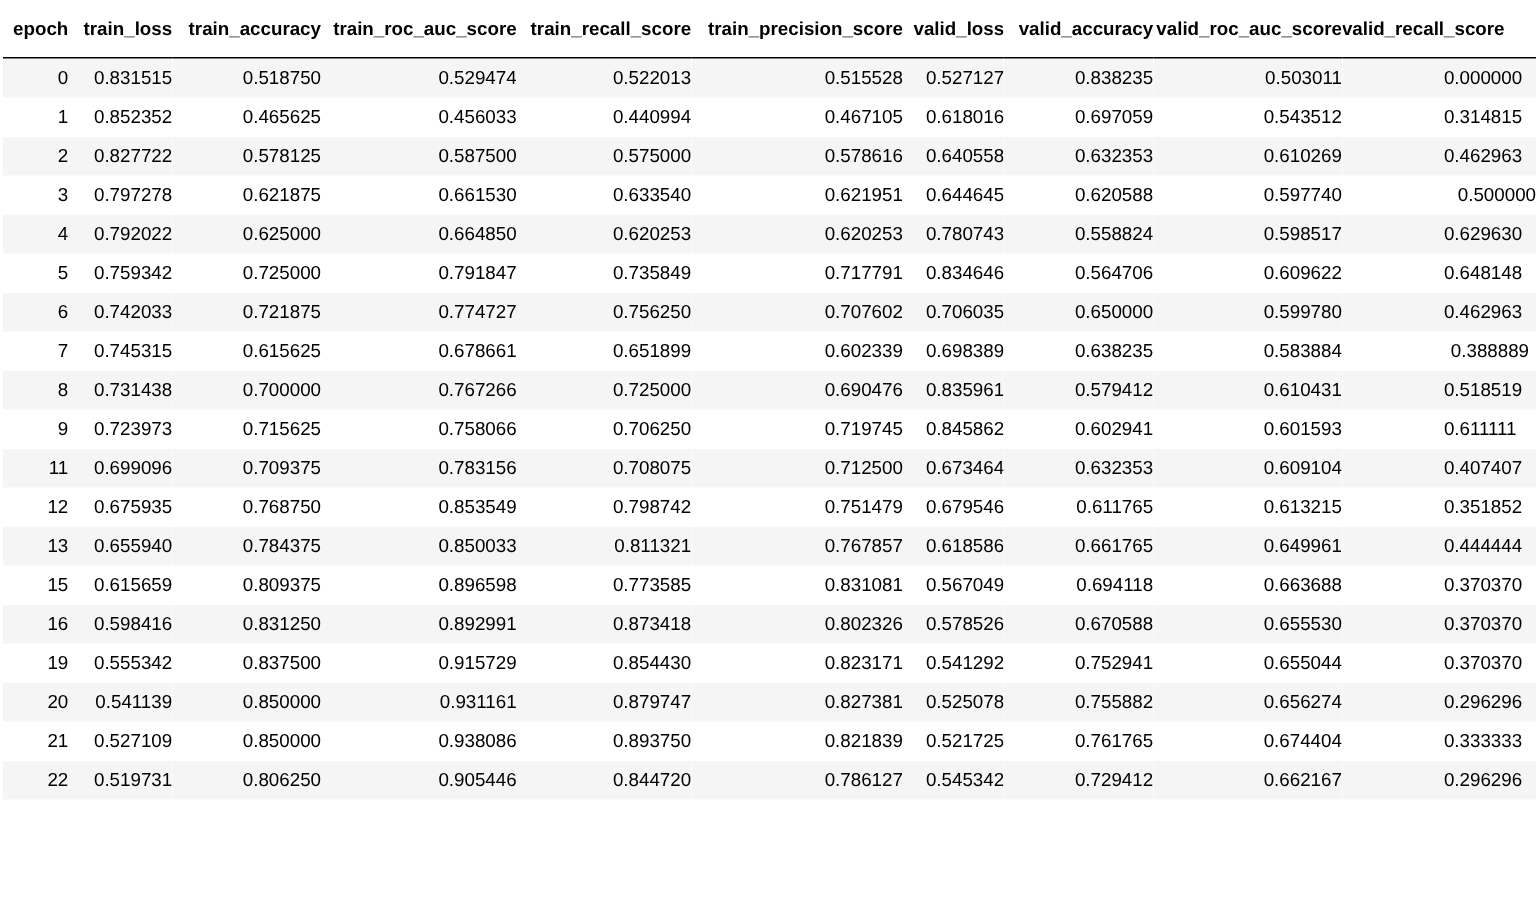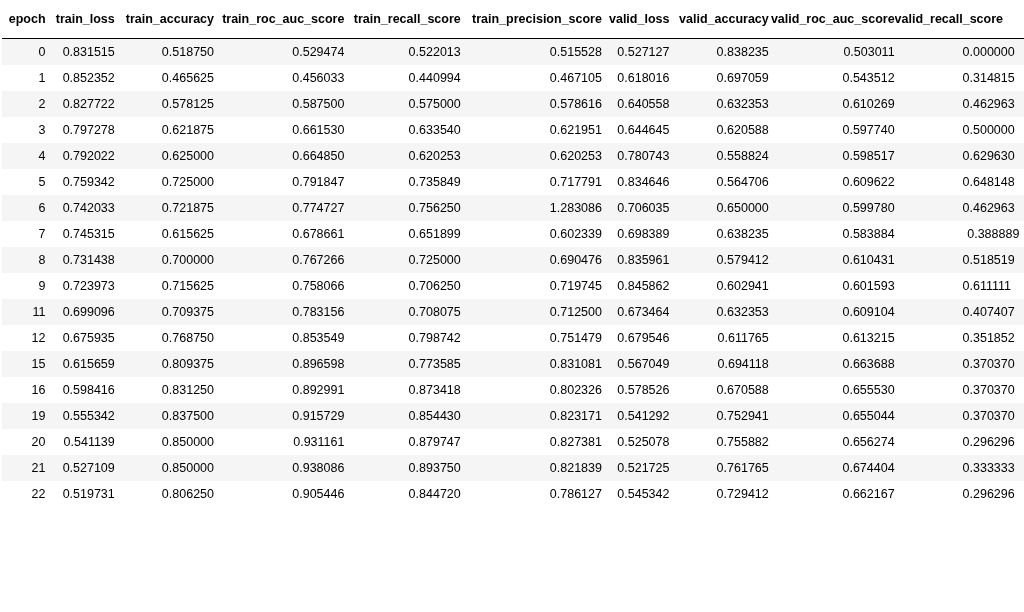--- a/index.html
+++ b/index.html
@@ -85,21 +85,21 @@
         <tr>
           <td style="padding-right: 0px;">3</td>
           <td>0.797278</td>
           <td>0.621875</td>
           <td>0.661530</td>
           <td>0.633540</td>
           <td>0.621951</td>
           <td>0.644645</td>
           <td>0.620588</td>
           <td>0.597740</td>
-          <td style="text-align: left; padding-left: 68px;">0.500000</td>
+          <td style="text-align: right; padding-left: 68px;">0.500000</td>
         </tr>
         <tr>
           <td style="padding-right: 0px;">4</td>
           <td>0.792022</td>
           <td>0.625000</td>
           <td>0.664850</td>
           <td>0.620253</td>
           <td>0.620253</td>
           <td>0.780743</td>
           <td>0.558824</td>
@@ -117,21 +117,21 @@
           <td>0.564706</td>
           <td>0.609622</td>
           <td style="text-align: left; padding-left: 68px;">0.648148</td>
         </tr>
         <tr>
           <td style="padding-right: 0px;">6</td>
           <td>0.742033</td>
           <td>0.721875</td>
           <td>0.774727</td>
           <td>0.756250</td>
-          <td>1.283086</td>
+          <td>0.707602</td>
           <td>0.706035</td>
           <td>0.650000</td>
           <td>0.599780</td>
           <td style="text-align: left; padding-left: 68px;">0.462963</td>
         </tr>
         <tr>
           <td style="padding-right: 0px;">7</td>
           <td>0.745315</td>
           <td>0.615625</td>
           <td>0.678661</td>
@@ -184,20 +184,32 @@
           <td>0.768750</td>
           <td>0.853549</td>
           <td>0.798742</td>
           <td>0.751479</td>
           <td>0.679546</td>
           <td>0.611765</td>
           <td>0.613215</td>
           <td style="text-align: left; padding-left: 68px;">0.351852</td>
         </tr>
         <tr>
+          <td style="padding-right: 0px;">13</td>
+          <td>0.655940</td>
+          <td>0.784375</td>
+          <td>0.850033</td>
+          <td>0.811321</td>
+          <td>0.767857</td>
+          <td>0.618586</td>
+          <td>0.661765</td>
+          <td>0.649961</td>
+          <td style="text-align: left; padding-left: 68px;">0.444444</td>
+        </tr>
+        <tr>
           <td style="padding-right: 0px;">15</td>
           <td>0.615659</td>
           <td>0.809375</td>
           <td>0.896598</td>
           <td>0.773585</td>
           <td>0.831081</td>
           <td>0.567049</td>
           <td>0.694118</td>
           <td>0.663688</td>
           <td style="text-align: left; padding-left: 68px;">0.370370</td>

